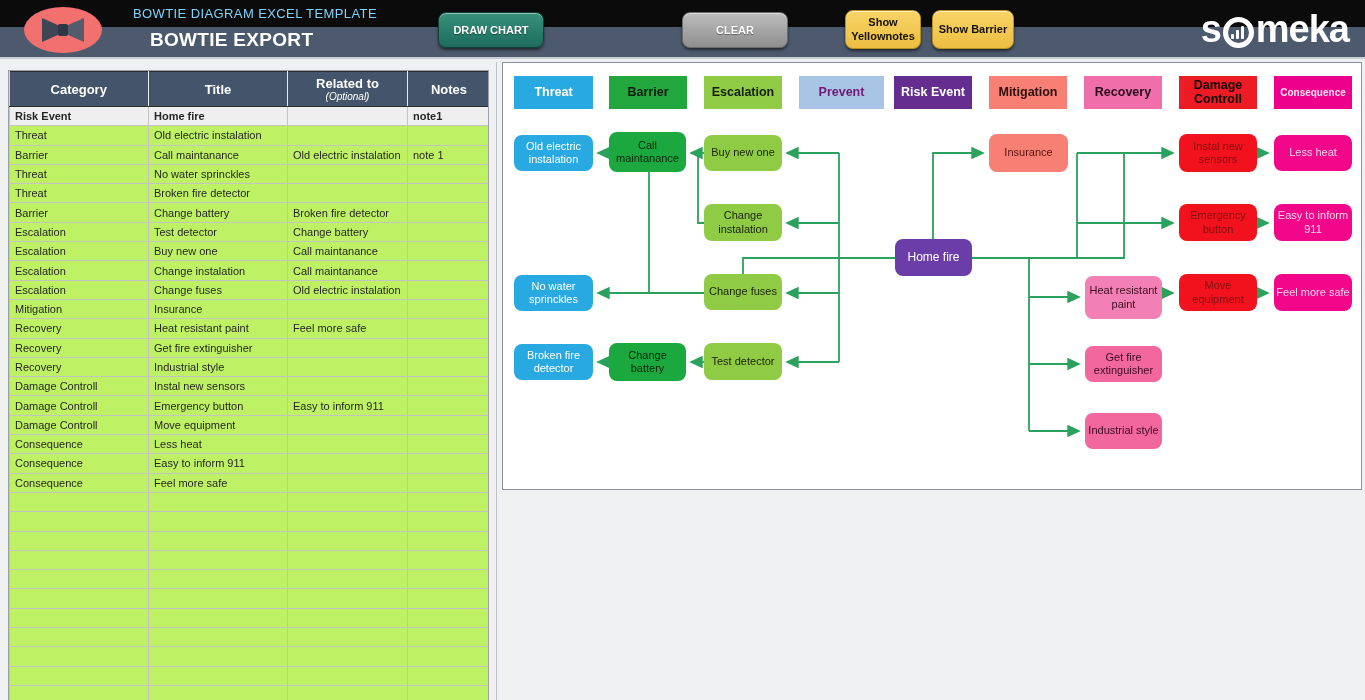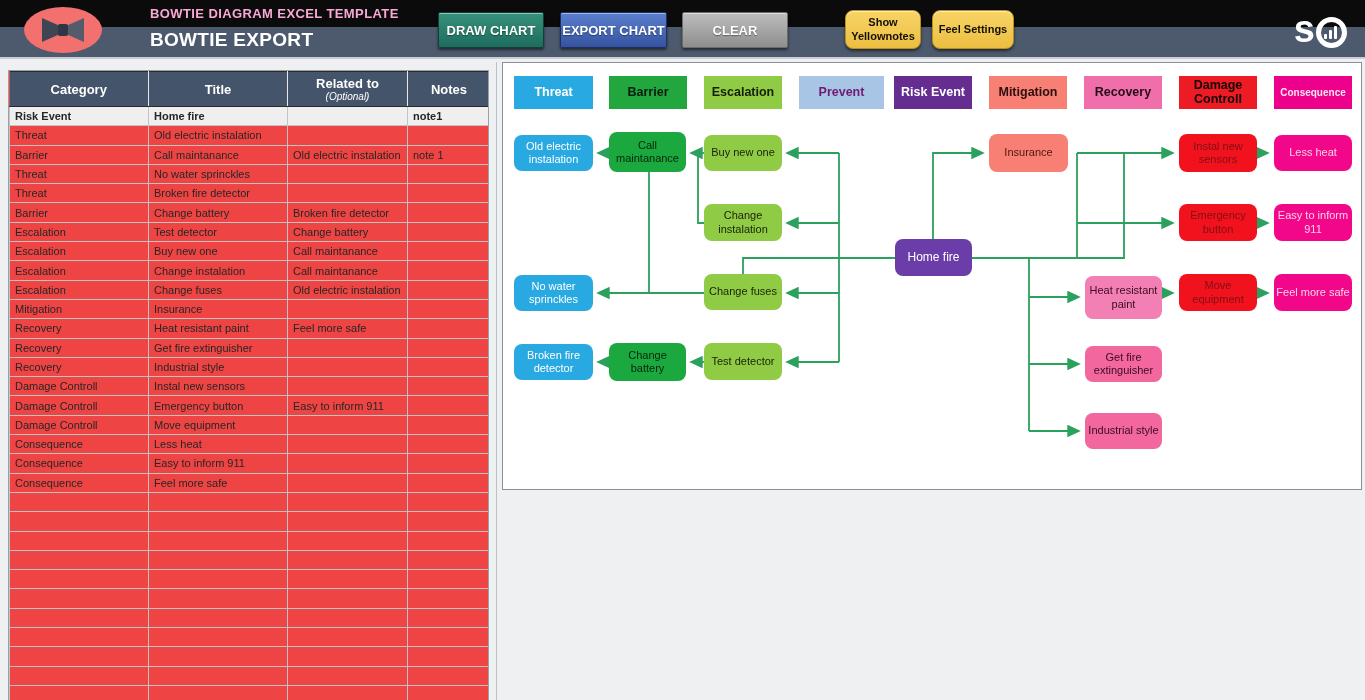--- a/index.html
+++ b/index.html
@@ -3,42 +3,42 @@
 <meta charset="utf-8">
 <style>
   html,body{margin:0;padding:0;}
   body{font-family:"Liberation Sans",sans-serif;background:#ebecee;}
   .app{position:relative;width:1365px;height:700px;overflow:hidden;background:#eff0f2;}
 
   
   .topbar{position:absolute;left:0;top:0;width:1365px;height:57px;background:#4d5a6d;border-bottom:2px solid #c9cdd4;}
   .topstrip{position:absolute;left:0;top:0;width:1365px;height:27px;background:#0b0b0c;}
   .logo{position:absolute;left:22px;top:6px;}
-  .app-title{position:absolute;left:150px;top:6px;font-size:13px;font-weight:bold;color:#f9a8d4;letter-spacing:.4px;}
+  .app-title{position:absolute;left:133px;top:6px;font-size:13px;font-weight:normal;color:#7dd3fc;letter-spacing:.4px;}
   .sheet-title{position:absolute;left:150px;top:29px;font-size:19px;font-weight:bold;color:#ffffff;letter-spacing:.3px;}
-  .btn{position:absolute;border-radius:2px;color:#fff;font-weight:bold;font-size:13px;text-align:center;
+  .btn{position:absolute;border-radius:8px;color:#fff;font-weight:bold;font-size:11px;text-align:center;
        display:flex;align-items:center;justify-content:center;cursor:pointer;
        box-shadow:0 2px 3px rgba(0,0,0,.55), inset 0 1px 0 rgba(255,255,255,.45);
        text-shadow:0 1px 1px rgba(0,0,0,.4);}
   .btn-draw{left:438px;top:12px;width:104px;height:34px;background:linear-gradient(#37917b,#1e6c5e);border:1px solid #123f37;}
   .btn-export{left:560px;top:12px;width:105px;height:34px;background:linear-gradient(#5a7fce,#36539f);border:1px solid #1e2f63;}
   .btn-clear{left:682px;top:12px;width:104px;height:34px;background:linear-gradient(#bdbdbd,#8e8e8e);border:1px solid #6b6b6b;text-align:right;}
   .btn-yellow{background:linear-gradient(#f8d466,#ecbe41);border:1px solid #b8901e;color:#151005;font-size:11px;line-height:1.2;
        border-radius:8px;text-shadow:none;box-shadow:0 2px 3px rgba(0,0,0,.55), inset 0 1px 0 rgba(255,255,255,.6);}
   .btn-notes{left:845px;top:10px;width:74px;height:37px;}
   .btn-settings{left:932px;top:10px;width:80px;height:37px;}
   .brand{position:absolute;right:16px;top:8px;color:#fff;font-size:38px;font-weight:bold;letter-spacing:-1px;display:flex;align-items:center;}
   .brand-o{display:inline-block;width:21px;height:21px;border:5px solid #fff;border-radius:50%;margin:0 2px;position:relative;top:3px;}
   .brand-o i{position:absolute;bottom:4px;width:3px;background:#fff;border-radius:1px;}
   .brand-o i:nth-child(1){left:3px;height:5px;}
   .brand-o i:nth-child(2){left:8px;height:9px;}
   .brand-o i:nth-child(3){left:13px;height:13px;}
 
   
-  .table-wrap{position:absolute;left:8px;top:70px;width:481px;height:630px;overflow:hidden;background:#ef4444;border:1px solid #9aa0a8;border-bottom:none;box-sizing:border-box;}
+  .table-wrap{position:absolute;left:8px;top:70px;width:481px;height:630px;overflow:hidden;background:#bef264;border:1px solid #9aa0a8;border-bottom:none;box-sizing:border-box;}
   table.data{border-collapse:collapse;table-layout:fixed;width:100%;font-size:11px;color:#262626;}
   table.data th{background:#44546a;color:#fff;font-size:13px;font-weight:bold;height:34px;border-right:1px solid #e8e8e8;border-bottom:1px solid #2b2b2b;border-top:1px solid #2b2b2b;padding:0 2px;}
   table.data th .opt{display:block;font-size:10px;font-style:italic;font-weight:normal;}
   table.data td{height:18.3px;border:1px solid #c3c3c3;padding:0 5px;white-space:nowrap;overflow:hidden;}
   tr.first-row td{font-weight:bold;background:#efefef;}
   .divider{position:absolute;left:496px;top:62px;width:1px;height:638px;background:#bcc0c7;}
 
   
   .chart-pane{position:absolute;left:502px;top:62px;width:860px;height:428px;background:#ffffff;border:1px solid #8a8f99;box-sizing:border-box;}
   .chart-pane svg{position:absolute;left:0;top:0;}
@@ -58,31 +58,31 @@
       <svg width="82" height="48" viewBox="0 0 82 48">
         <ellipse cx="41" cy="24" rx="39" ry="23" fill="#f2706e"></ellipse>
         <polygon points="20,12 38,20 38,28 20,36" fill="#3e4656"></polygon>
         <polygon points="62,12 44,20 44,28 62,36" fill="#545c6c"></polygon>
         <rect x="36" y="18" width="10" height="12" rx="2" fill="#2f3746"></rect>
       </svg>
     </div>
     <div class="app-title">BOWTIE DIAGRAM EXCEL TEMPLATE</div>
     <div class="sheet-title">BOWTIE EXPORT</div>
     <div class="btn btn-draw">DRAW CHART</div>
-    <div class="btn btn-export">EXPORT CHART</div>
     <div class="btn btn-clear">CLEAR</div>
     <div class="btn btn-yellow btn-notes">Show Yellownotes</div>
-    <div class="btn btn-yellow btn-settings">Feel Settings</div>
+    <div class="btn btn-yellow btn-settings">Show Barrier</div>
     <div class="brand">
         <span>s</span>
         <span class="brand-o">
           <i></i>
           <i></i>
           <i></i>
         </span>
+        <span>meka</span>
       </div>
   </div>
 
   <div class="table-wrap">
     <table class="data">
       <colgroup>
           <col style="width:139px">
           <col style="width:139px">
           <col style="width:120px">
           <col style="width:83px">

